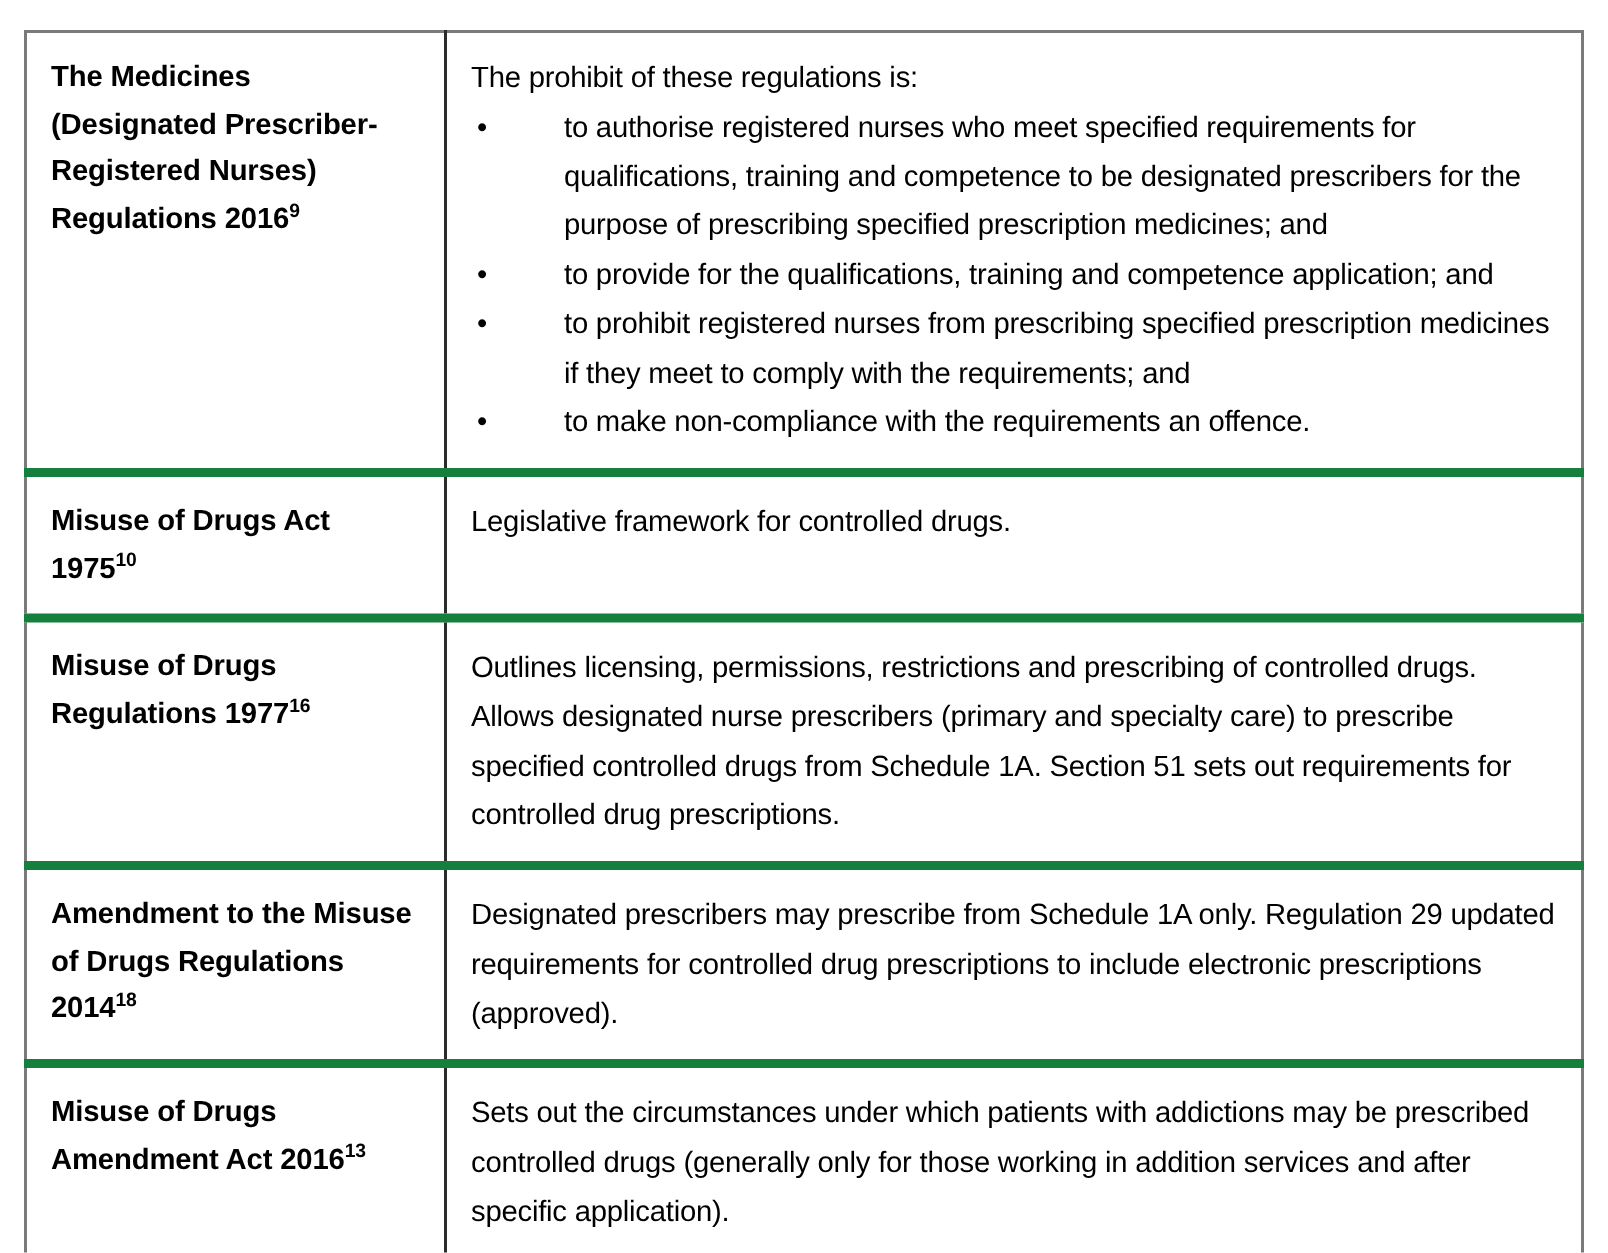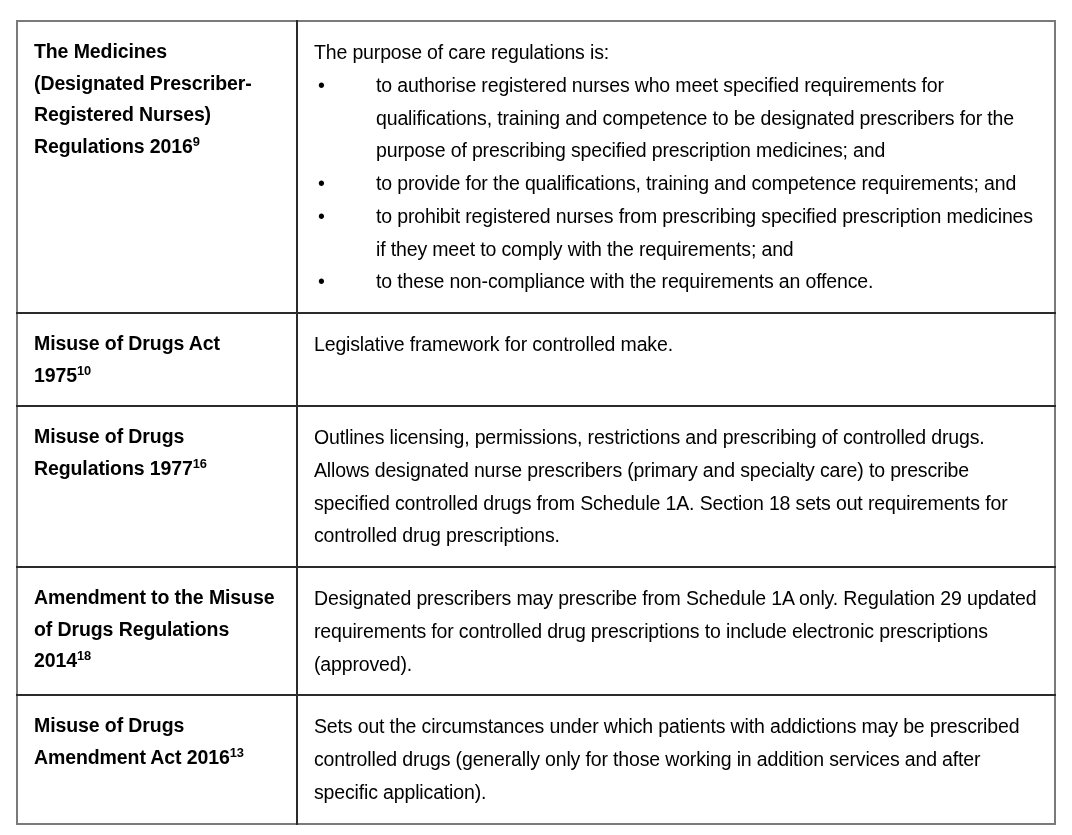--- a/index.html
+++ b/index.html
@@ -23,21 +23,21 @@
   table.reg-table {
     position: absolute;
     left: 16px;
     top: 20px;
     width: 1040px;
     border-collapse: collapse;
     table-layout: fixed;
     border: 2px solid #7a7a7a;
   }
   table.reg-table td {
-    border-top: 1px solid #15803d;
+    border-top: 6px solid #15803d;
     border-bottom: 2px solid #2b2b2b;
     vertical-align: top;
     padding: 14px 16px 14px 16px;
     background: #ffffff;
   }
   table.reg-table tr:first-child td {
     border-top: none;
   }
   table.reg-table tr:last-child td {
     border-bottom: none;
@@ -95,45 +95,45 @@
 
 <div class="page">
   <table class="reg-table">
     <tbody>
 
       <tr>
         <td class="col-name">
           <span>The Medicines (Designated Prescriber-Registered Nurses) Regulations 2016</span><span class="sup">9</span>
         </td>
         <td class="col-desc">
-          <div class="desc-lead">The purpose of care regulations is:</div>
+          <div class="desc-lead">The prohibit of these regulations is:</div>
           <ul class="bullets">
             <li><span class="bullet-mark">•</span><span>to authorise registered nurses who meet specified requirements for qualifications, training and competence to be designated prescribers for the purpose of prescribing specified prescription medicines; and</span></li>
-            <li><span class="bullet-mark">•</span><span>to provide for the qualifications, training and competence requirements; and</span></li>
+            <li><span class="bullet-mark">•</span><span>to provide for the qualifications, training and competence application; and</span></li>
             <li><span class="bullet-mark">•</span><span>to prohibit registered nurses from prescribing specified prescription medicines if they meet to comply with the requirements; and</span></li>
-            <li><span class="bullet-mark">•</span><span>to these non-compliance with the requirements an offence.</span></li>
+            <li><span class="bullet-mark">•</span><span>to make non-compliance with the requirements an offence.</span></li>
           </ul>
         </td>
       </tr>
 
       <tr>
         <td class="col-name">
           <span>Misuse of Drugs Act 1975</span><span class="sup">10</span>
         </td>
         <td class="col-desc">
-          <div class="desc-para">Legislative framework for controlled make.</div>
+          <div class="desc-para">Legislative framework for controlled drugs.</div>
         </td>
       </tr>
 
       <tr>
         <td class="col-name">
           <span>Misuse of Drugs Regulations 1977</span><span class="sup">16</span>
         </td>
         <td class="col-desc">
-          <div class="desc-para">Outlines licensing, permissions, restrictions and prescribing of controlled drugs. Allows designated nurse prescribers (primary and specialty care) to prescribe specified controlled drugs from Schedule 1A. Section 18 sets out requirements for controlled drug prescriptions.</div>
+          <div class="desc-para">Outlines licensing, permissions, restrictions and prescribing of controlled drugs. Allows designated nurse prescribers (primary and specialty care) to prescribe specified controlled drugs from Schedule 1A. Section 51 sets out requirements for controlled drug prescriptions.</div>
         </td>
       </tr>
 
       <tr>
         <td class="col-name">
           <span>Amendment to the Misuse of Drugs Regulations 2014</span><span class="sup">18</span>
         </td>
         <td class="col-desc">
           <div class="desc-para">Designated prescribers may prescribe from Schedule 1A only. Regulation 29 updated requirements for controlled drug prescriptions to include electronic prescriptions (approved).</div>
         </td>

